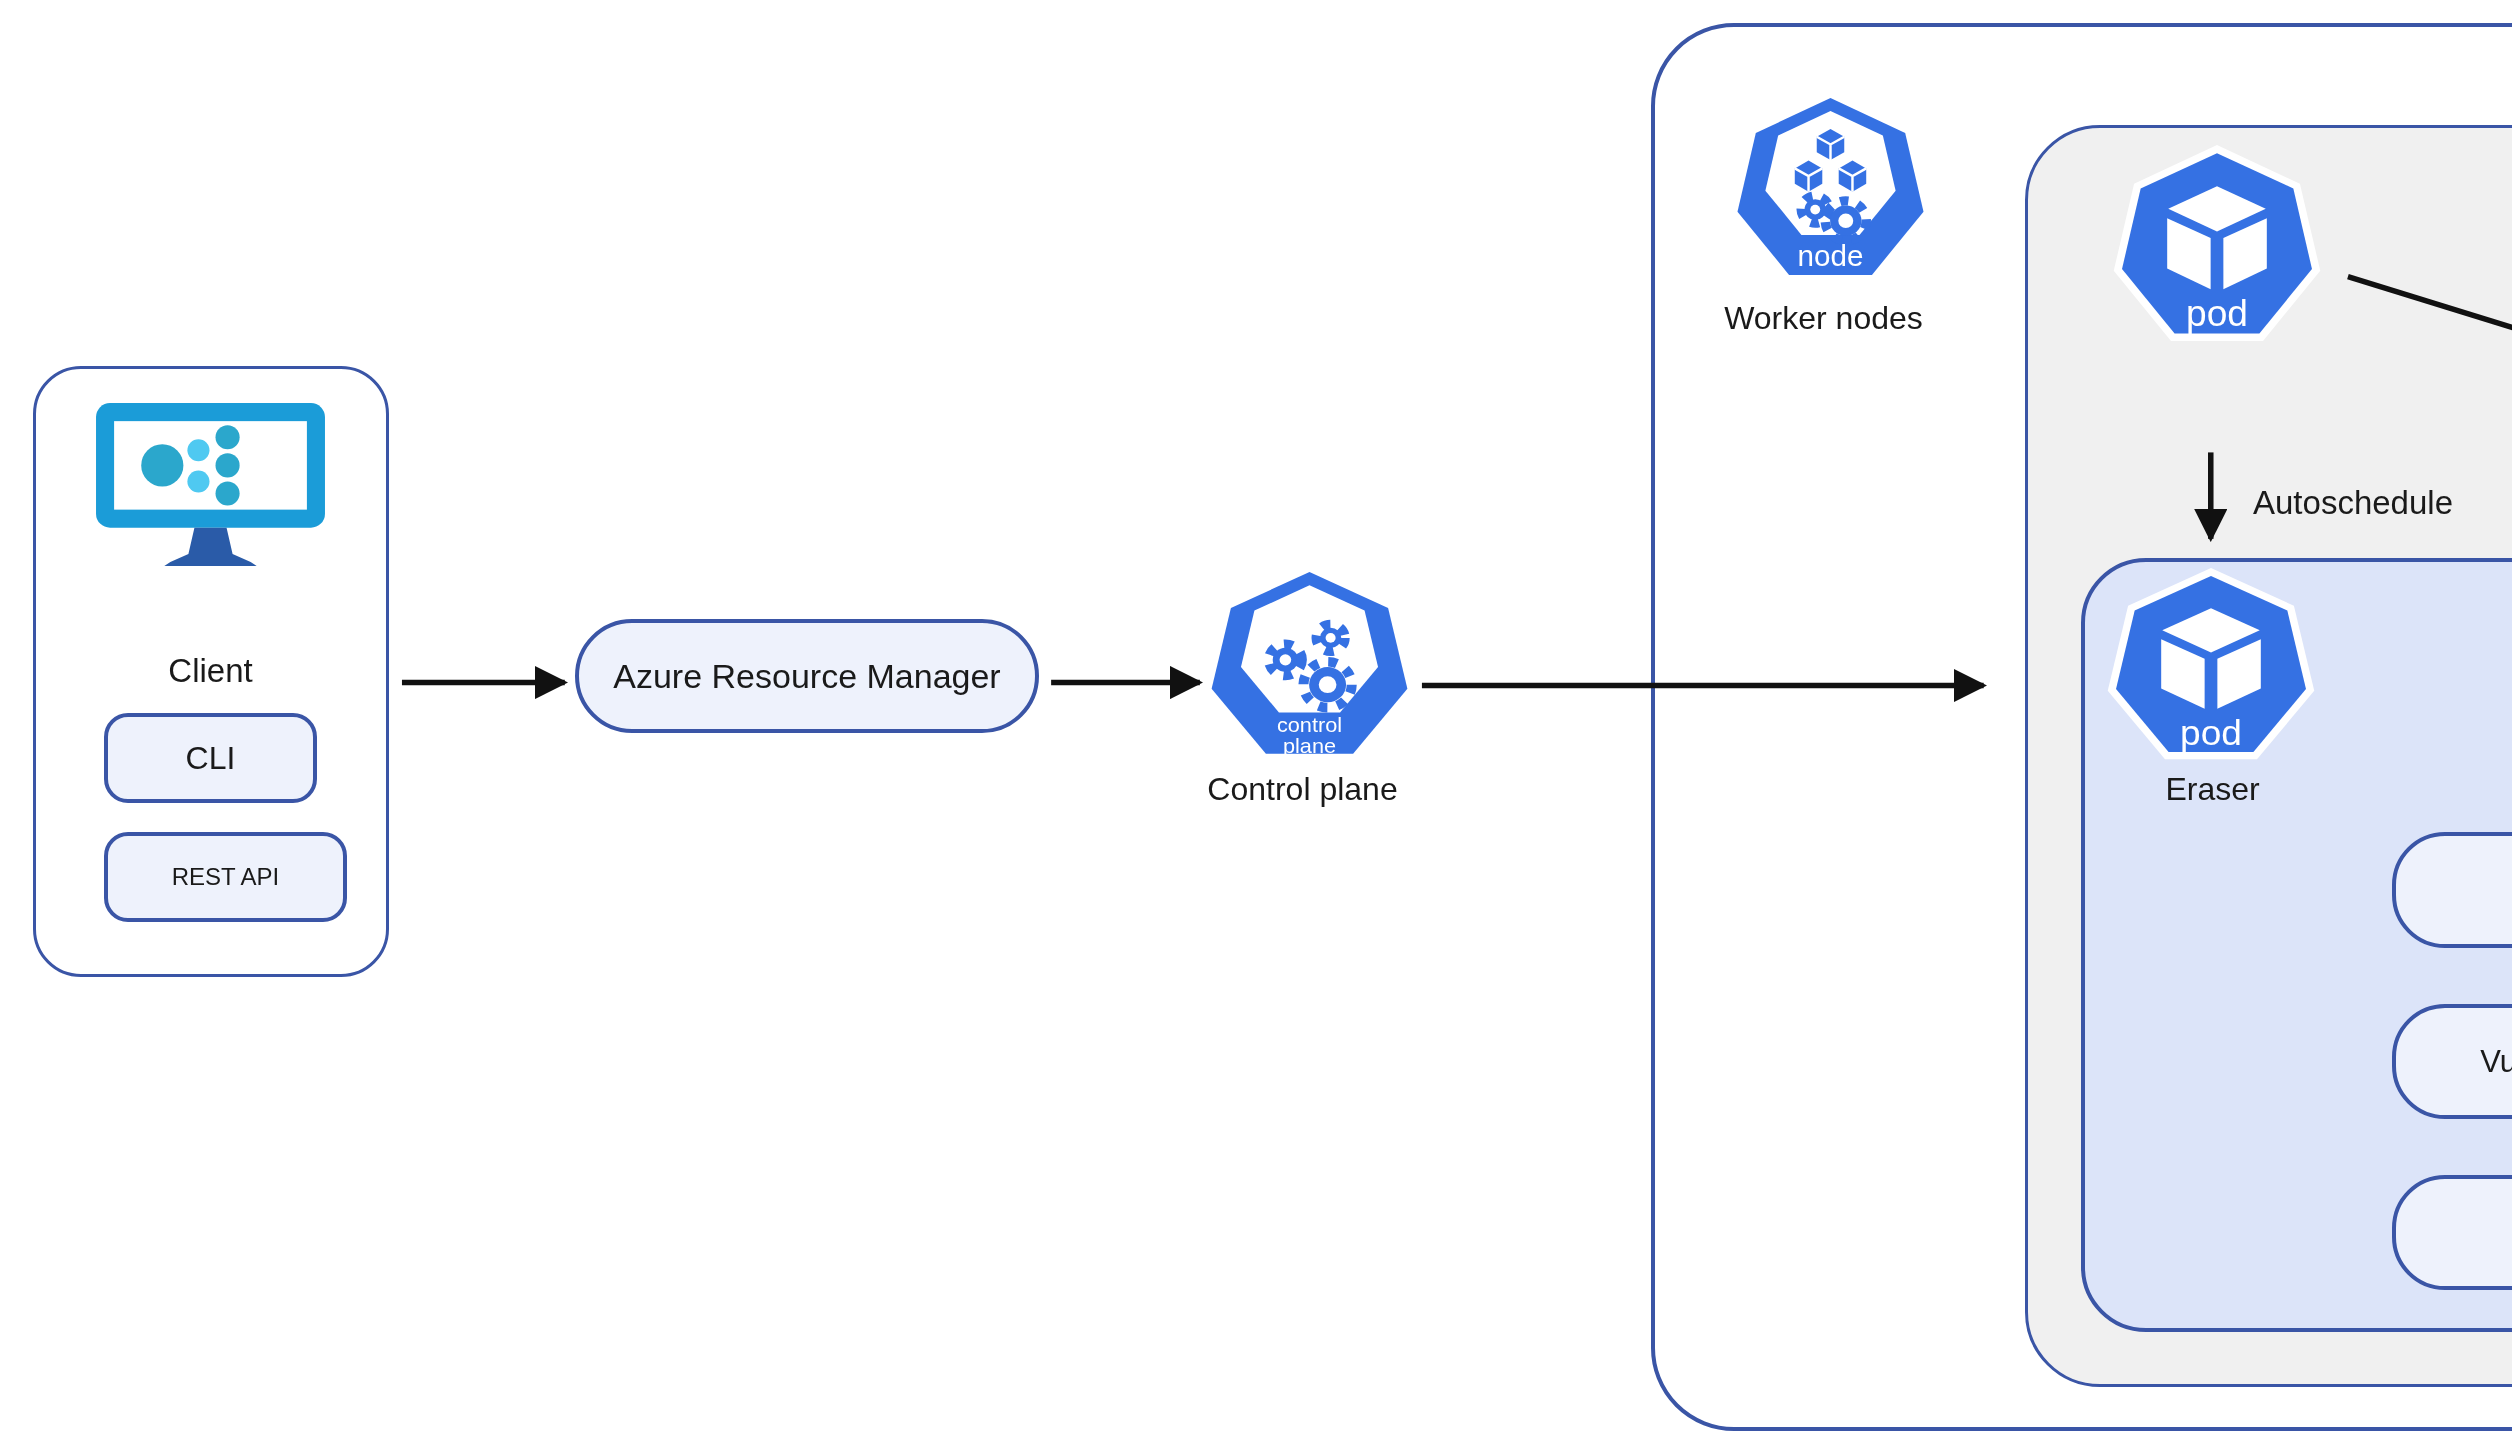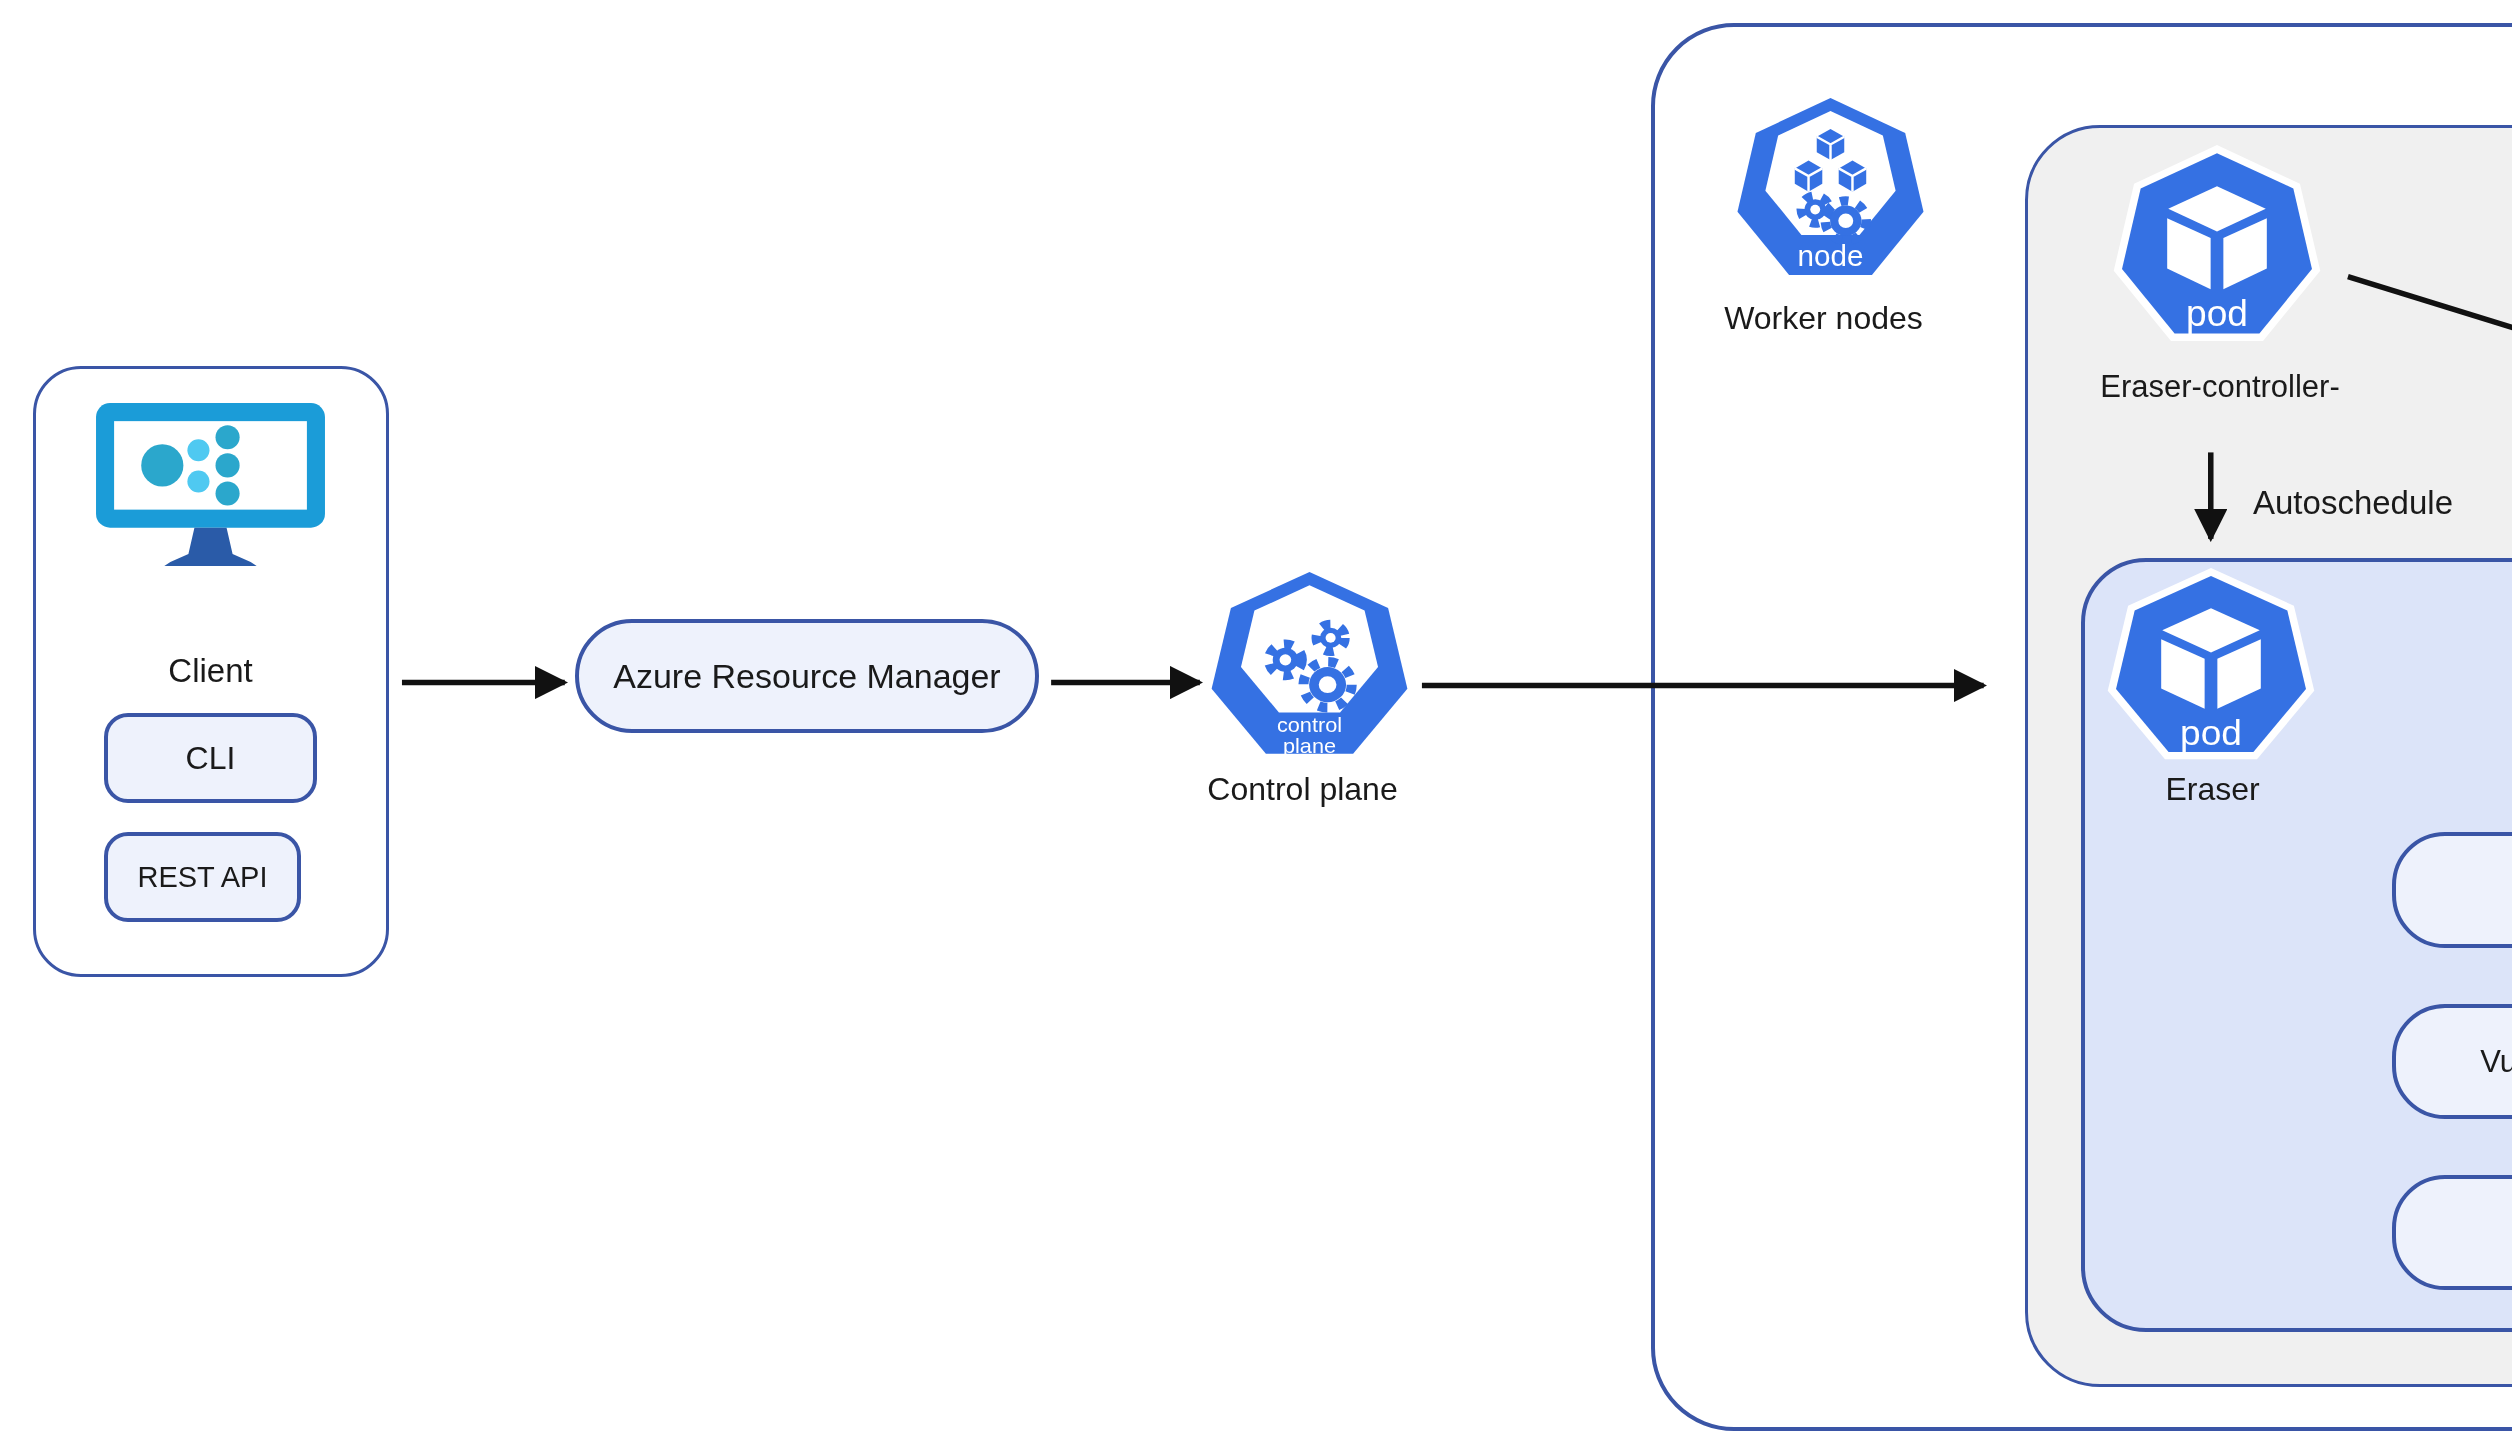--- a/index.html
+++ b/index.html
@@ -51,21 +51,21 @@
     <circle cx="68.5" cy="20" r="6" style="fill:var(--dot_teal)"></circle>
     <circle cx="68.5" cy="34" r="6" style="fill:var(--dot_teal)"></circle>
     <circle cx="68.5" cy="48" r="6" style="fill:var(--dot_teal)"></circle>
     <path d="M52,65 L68,65 L71,78 L80,82 L83,84 L37,84 L40,82 L49,78 Z" style="fill:var(--monitor_stand)"></path>
   </svg>
 
   <div class="lbl" style="left:60px;top:649px;width:301px;font-size:33px;">Client</div>
 
   <div class="pill" style="left:104px;top:713px;width:213px;height:90px;border-radius:24px;font-size:32px;">CLI</div>
 
-  <div class="pill" style="left:104px;top:832px;width:197px;height:90px;border-radius:24px;font-size:29px;">REST API</div>
+  <div class="pill" style="left:104px;top:832px;width:243px;height:90px;border-radius:24px;font-size:24px;">REST API</div>
 
   <div class="pill" style="left:575px;top:619px;width:464px;height:114px;border-radius:57px;border-width:4.5px;font-size:34px;">Azure Resource Manager</div>
 
   <svg class="icon" style="left:1209px;top:572px;" width="201" height="191" viewBox="0 0 100 100" preserveAspectRatio="none">
     <polygon class="f-blue" points="50,0 89.1,18.8 98.7,61.1 71.7,95.1 28.3,95.1 1.3,61.1 10.9,18.8"></polygon>
     <polygon class="f-white" points="50,7 77.4,20.2 84.1,49.8 65.2,73.6 34.8,73.6 15.9,49.8 22.6,20.2"></polygon>
     <g transform="translate(38,46)">
       <circle r="6.3" class="f-blue"></circle>
         <circle r="8.2" class="gear-ring"></circle>
         <circle r="2.9" class="f-white"></circle>
@@ -123,21 +123,20 @@
   <svg class="icon" style="left:2111px;top:145px;" width="212" height="206" viewBox="0 0 100 100" preserveAspectRatio="none">
     <polygon class="f-white" points="50,0 89.1,18.8 98.7,61.1 71.7,95.1 28.3,95.1 1.3,61.1 10.9,18.8"></polygon>
     <polygon class="f-blue" points="50,4 86,21.1 94.8,60.2 70,91.5 30,91.5 5.2,60.2 14,21.1"></polygon>
     <polygon class="f-white" points="50,20 73,31 50,42 27,31"></polygon>
     <polygon class="f-white" points="26.5,35.5 47,45.2 47,70 26.5,60"></polygon>
     <polygon class="f-white" points="73.5,35.5 53,45.2 53,70 73.5,60"></polygon>
     <text x="50" y="88" font-size="17.5" class="t-white">pod</text>
   </svg>
 
   <div class="lbl" style="left:2019px;top:363px;width:402px;font-size:31px;line-height:48px;">
-    <div>Eraser-controller-</div>
   </div>
 
   <div class="lbl" style="left:2253px;top:481px;text-align:center;font-size:33px;">Autoschedule</div>
 
   <div class="panel-blue" style="left:2081px;top:558px;width:829px;height:774px;"></div>
 
   <svg class="icon" style="left:2105px;top:568px;" width="212" height="201" viewBox="0 0 100 100" preserveAspectRatio="none">
     <polygon class="f-white" points="50,0 89.1,18.8 98.7,61.1 71.7,95.1 28.3,95.1 1.3,61.1 10.9,18.8"></polygon>
     <polygon class="f-blue" points="50,4 86,21.1 94.8,60.2 70,91.5 30,91.5 5.2,60.2 14,21.1"></polygon>
     <polygon class="f-white" points="50,20 73,31 50,42 27,31"></polygon>

